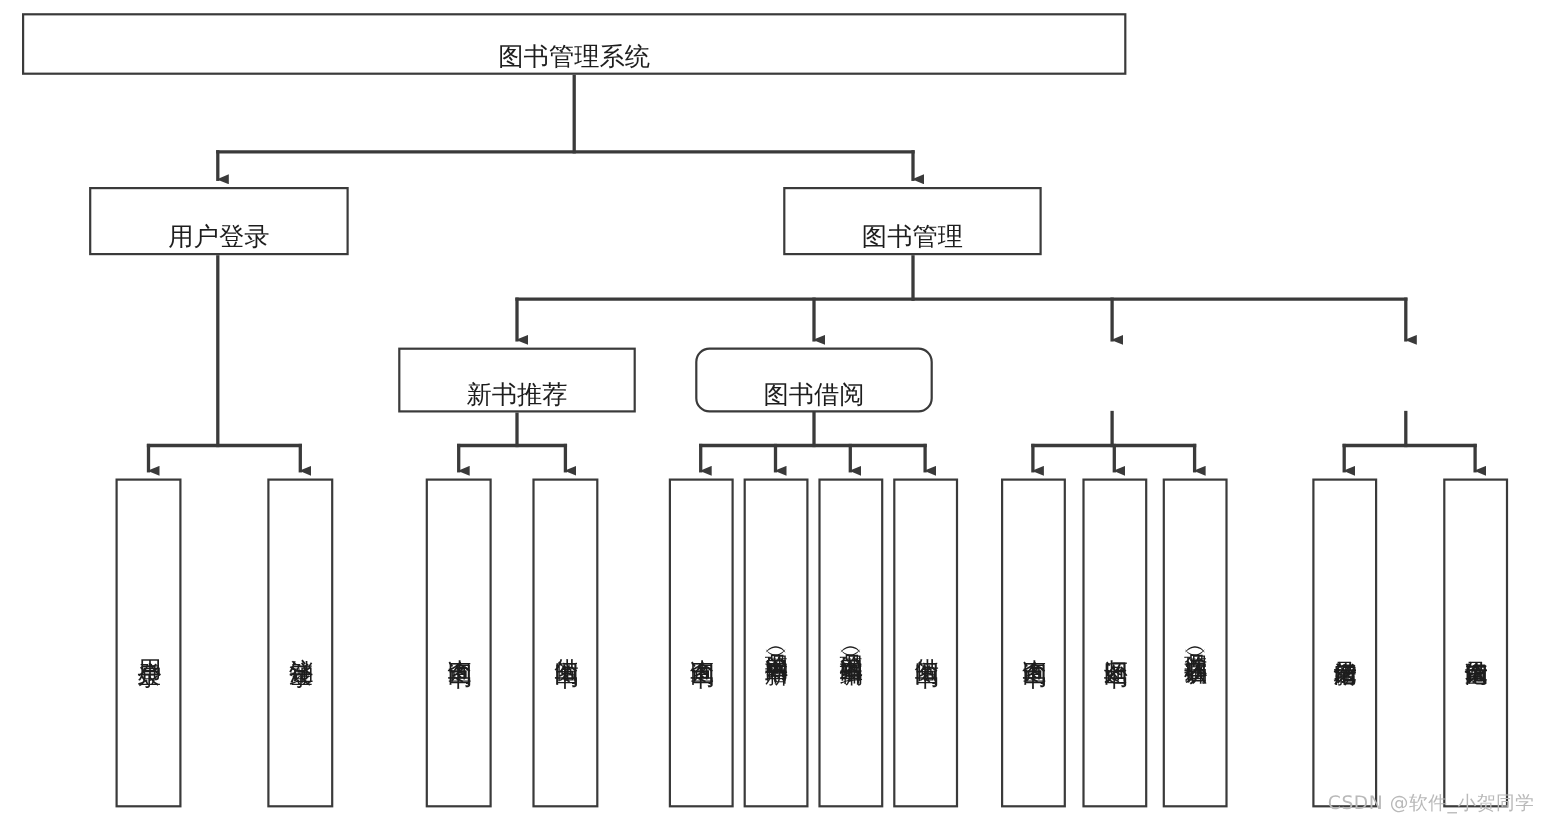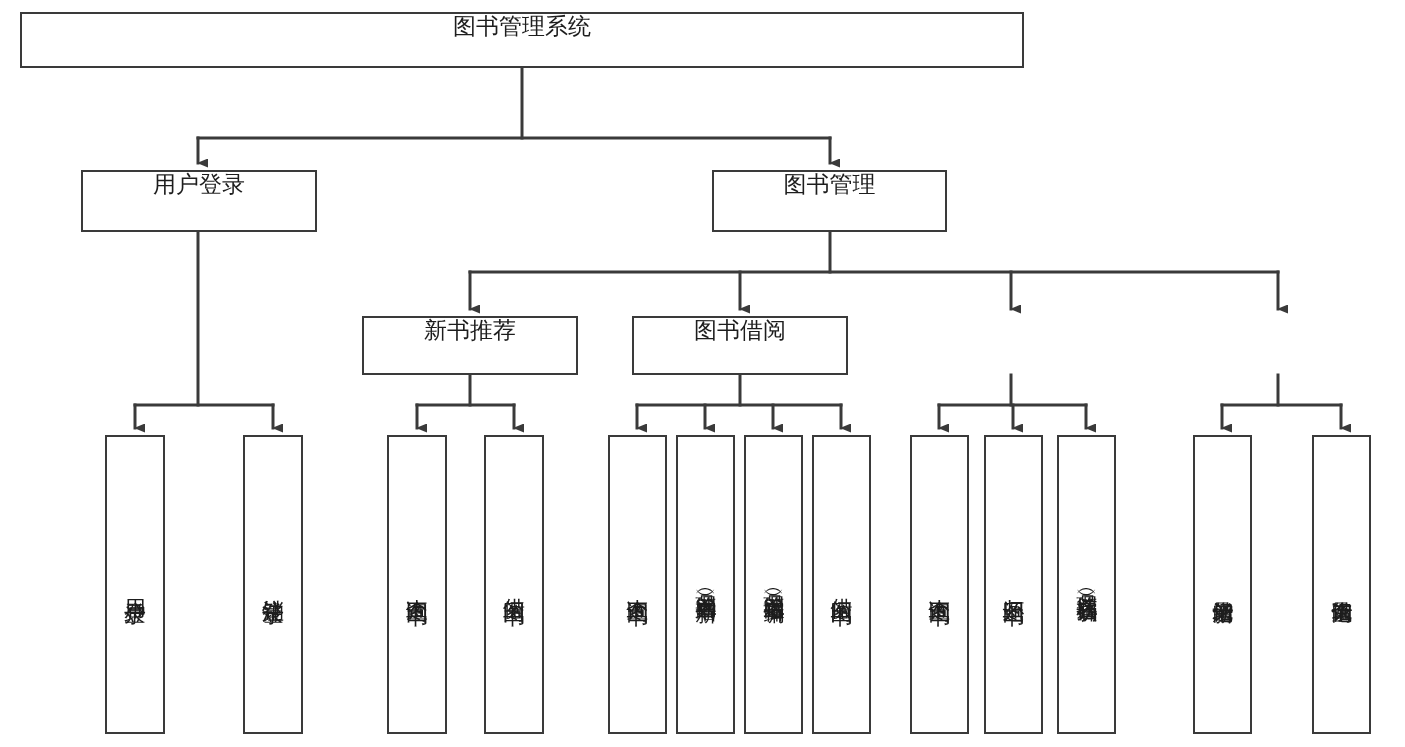--- a/index.html
+++ b/index.html
@@ -24,21 +24,21 @@
     top: 0;
     width: 1405px;
     height: 747px;
   }
   .node {
     position: absolute;
     box-sizing: border-box;
     border: 2px solid #3a3a3a;
     background: #ffffff;
     display: flex;
-    align-items: flex-start;
+    align-items: flex-end;
     justify-content: center;
     overflow: hidden;
   }
   .node-label {
     color: #1d1d1d;
     white-space: nowrap;
     line-height: 1.12;
     text-align: center;
   }
   .node.horizontal .node-label {
@@ -139,21 +139,21 @@
   <div class="node horizontal" style="left:81px; top:170px; width:236px; height:62px;">
     <span class="node-label">用户登录</span>
   </div>
   <div class="node horizontal" style="left:712px; top:170px; width:235px; height:62px;">
     <span class="node-label">图书管理</span>
   </div>
 
   <div class="node horizontal" style="left:362px; top:316px; width:216px; height:59px;">
     <span class="node-label">新书推荐</span>
   </div>
-  <div class="node horizontal" style="left:632px; top:316px; width:216px; height:59px;">
+  <div class="node horizontal" style="left:632px; top:316px; width:216px; height:59px;border-radius:13px;">
     <span class="node-label">图书借阅</span>
   </div>
 
   <div class="node vertical" style="left:105px; top:435px; width:60px; height:299px;">
     <span class="node-label">用户登录</span>
   </div>
   <div class="node vertical" style="left:243px; top:435px; width:60px; height:299px;">
     <span class="node-label">注销登录</span>
   </div>
   <div class="node vertical" style="left:387px; top:435px; width:60px; height:299px;">
@@ -183,14 +183,15 @@
   <div class="node vertical verytight" style="left:1057px; top:435px; width:59px; height:299px;">
     <span class="node-label">确认归还（管理员）</span>
   </div>
   <div class="node vertical tight" style="left:1193px; top:435px; width:59px; height:299px;">
     <span class="node-label">新增借阅记录</span>
   </div>
   <div class="node vertical tight" style="left:1312px; top:435px; width:59px; height:299px;">
     <span class="node-label">查询借阅记录</span>
   </div>
 
+  <div id="watermark">CSDN @软件_小贺同学</div>
 
 </div>
 
 </body></html>

